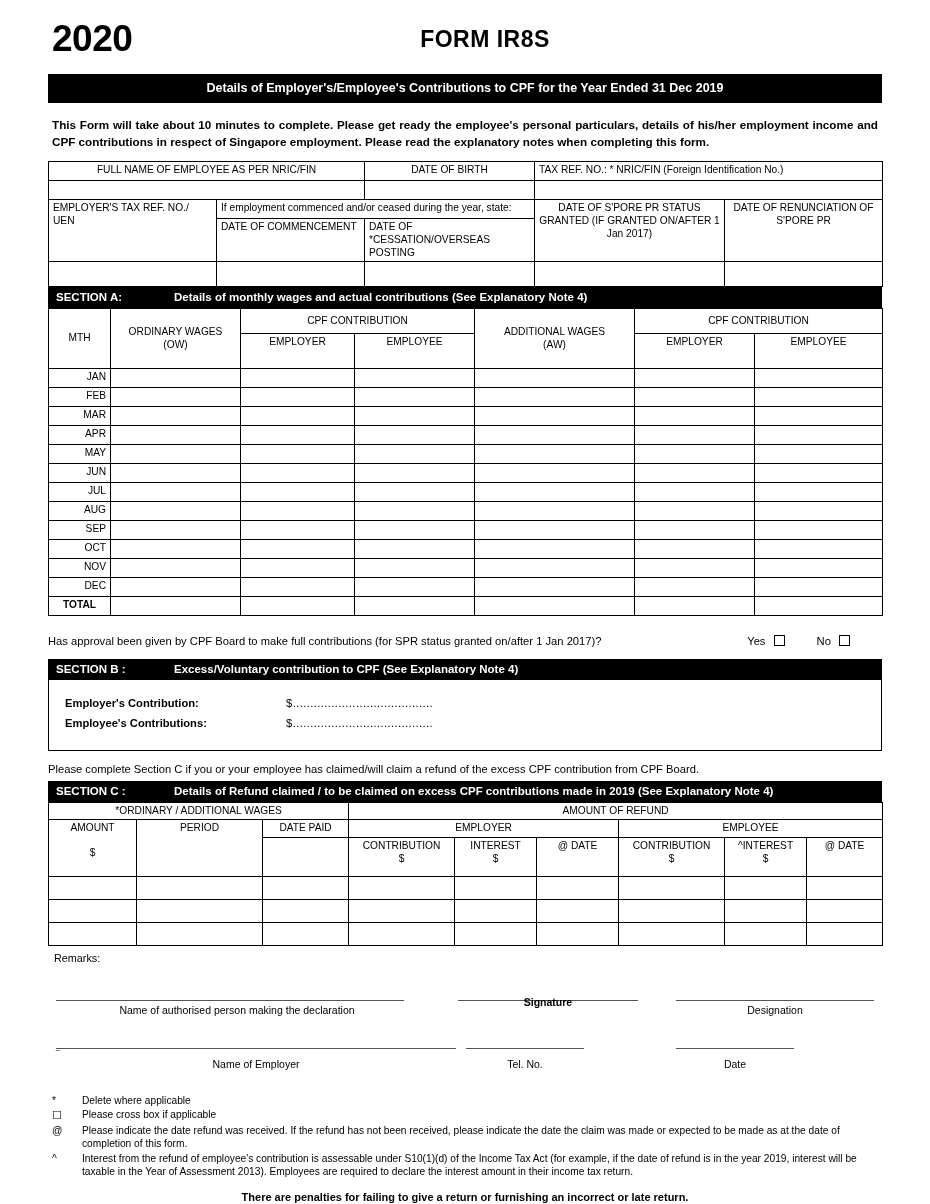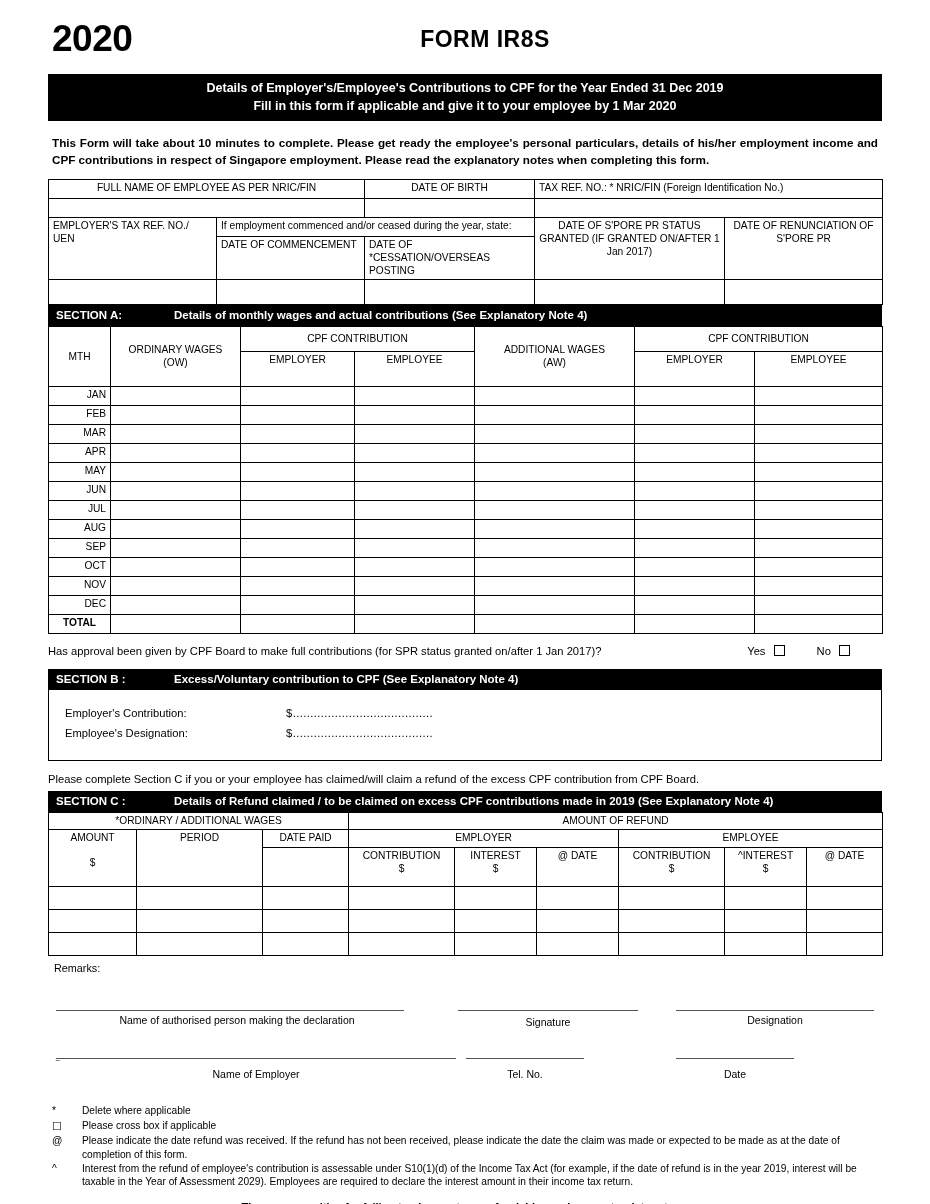--- a/index.html
+++ b/index.html
@@ -73,41 +73,41 @@
   .sec-bar .sb-text { }
 
   
   .wages { margin: 0 48px; width: 834px; }
   .wages td { height: 14px; padding: 1px 4px; font-size: 10.2px; }
   .wages .hcell { height: 20px; vertical-align: middle; }
   .wages .mth { text-align: right; margin-left: 24px; }
   .wages .tot { font-weight: bold; text-align: center; }
 
   .approval {
-    margin: 10px 48px 0 48px; width: 834px;
+    margin: 18px 48px 0 48px; width: 834px;
     font-size: 11.2px;
     display: flex; align-items: center;
   }
   .approval .q { flex: 0 0 auto; }
   .approval .spacer { flex: 1 1 auto; }
   .chk {
     display: inline-block; width: 9px; height: 9px;
     border: 1.2px solid #000; margin-left: 5px;
     position: relative; top: 1px;
   }
   .ynwrap { margin-right: 32px; white-space: nowrap; }
 
   
   .secb-body {
     margin: 0 48px; width: 834px; box-sizing: border-box;
     border: 1px solid #000; border-top: none;
     padding: 14px 0 16px 16px;
     font-size: 11.2px; line-height: 1.75;
   }
-  .secb-body .lbl { display: inline-block; width: 218px; }
+  .secb-body .lbl { display: inline-block; width: 218px; font-weight: bold; }
   .dots { letter-spacing: 0.4px; }
 
   .sec-c-note {
     margin: 12px 48px 6px 48px; width: 834px;
     font-size: 11.2px;
   }
 
   
   .refund { margin: 0 48px; width: 834px; }
   .refund td { font-size: 10.2px; padding: 2px 3px; }
@@ -137,21 +137,20 @@
 
 <div class="page">
 
   <div class="hdr-row">
     <div class="year">2020</div>
     <div class="form-title">FORM IR8S</div>
   </div>
 
   <div class="black-banner">
     <div>Details of Employer's/Employee's Contributions to CPF for the Year Ended 31 Dec 2019</div>
-    <div>Fill in this form if applicable and give it to your employee by 1 Mar 2020</div>
   </div>
 
   <div class="intro">This Form will take about 10 minutes to complete. Please get ready the employee's personal particulars, details of his/her employment income and CPF contributions in respect of Singapore employment. Please read the explanatory notes when completing this form.</div>
 
   <table class="f particulars">
     <colgroup>
       <col style="width:168px">
         <col style="width:148px">
         <col style="width:170px">
       <col style="width:190px">
@@ -363,21 +362,21 @@
   <div class="sec-bar" style="margin-top:12px">
     <span class="sb-label">SECTION B :</span>
     <span class="sb-text">Excess/Voluntary contribution to CPF (See Explanatory Note 4)</span>
   </div>
   <div class="secb-body">
     <div>
       <span class="lbl">Employer's Contribution:</span>
       <span class="dots">$........................................</span>
     </div>
     <div>
-      <span class="lbl">Employee's Designation:</span>
+      <span class="lbl">Employee's Contributions:</span>
       <span class="dots">$........................................</span>
     </div>
   </div>
 
   <div class="sec-c-note">Please complete Section C if you or your employee has claimed/will claim a refund of the excess CPF contribution from CPF Board.</div>
 
   <div class="sec-bar">
     <span class="sb-label">SECTION C :</span>
     <span class="sb-text">Details of Refund claimed / to be claimed on excess CPF contributions made in 2019 (See Explanatory Note 4)</span>
   </div>
@@ -468,21 +467,21 @@
       </tbody>
   </table>
 
   <div class="remarks">Remarks:</div>
 
   <div class="sig-area">
     <div class="sig-line" style="left:8px; top:36px; width:348px;"></div>
     <div class="sig-cap" style="left:15px; top:40px; width:348px;">Name of authorised person making the declaration</div>
 
     <div class="sig-line" style="left:410px; top:36px; width:180px;"></div>
-    <div class="sig-cap" style="left:410px; top:42px; width:180px;">Signature</div>
+    <div class="sig-cap" style="left:410px; top:32px; width:180px;font-weight:bold;">Signature</div>
 
     <div class="sig-line" style="left:628px; top:36px; width:198px;"></div>
     <div class="sig-cap" style="left:628px; top:40px; width:198px;">Designation</div>
 
     <div class="sig-line" style="left:8px; top:84px; width:400px;"></div>
     <div class="dash-mark" style="left:8px; top:86px;">‾</div>
     <div class="sig-cap" style="left:8px; top:94px; width:400px;">Name of Employer</div>
 
     <div class="sig-line" style="left:418px; top:84px; width:118px;"></div>
     <div class="sig-cap" style="left:410px; top:94px; width:134px;">Tel. No.</div>
@@ -499,19 +498,19 @@
       <div class="note-row">
         <div class="note-sym box">☐</div>
         <div class="note-txt">Please cross box if applicable</div>
       </div>
       <div class="note-row">
         <div class="note-sym">@</div>
         <div class="note-txt">Please indicate the date refund was received. If the refund has not been received, please indicate the date the claim was made or expected to be made as at the date of completion of this form.</div>
       </div>
       <div class="note-row">
         <div class="note-sym">^</div>
-        <div class="note-txt">Interest from the refund of employee's contribution is assessable under S10(1)(d) of the Income Tax Act (for example, if the date of refund is in the year 2019, interest will be taxable in the Year of Assessment 2029). Employees are required to declare the interest amount in their income tax return.</div>
+        <div class="note-txt">Interest from the refund of employee's contribution is assessable under S10(1)(d) of the Income Tax Act (for example, if the date of refund is in the year 2019, interest will be taxable in the Year of Assessment 2013). Employees are required to declare the interest amount in their income tax return.</div>
       </div>
     </div>
 
   <div class="penalty">There are penalties for failing to give a return or furnishing an incorrect or late return.</div>
 
 </div>
 
 </body></html>

